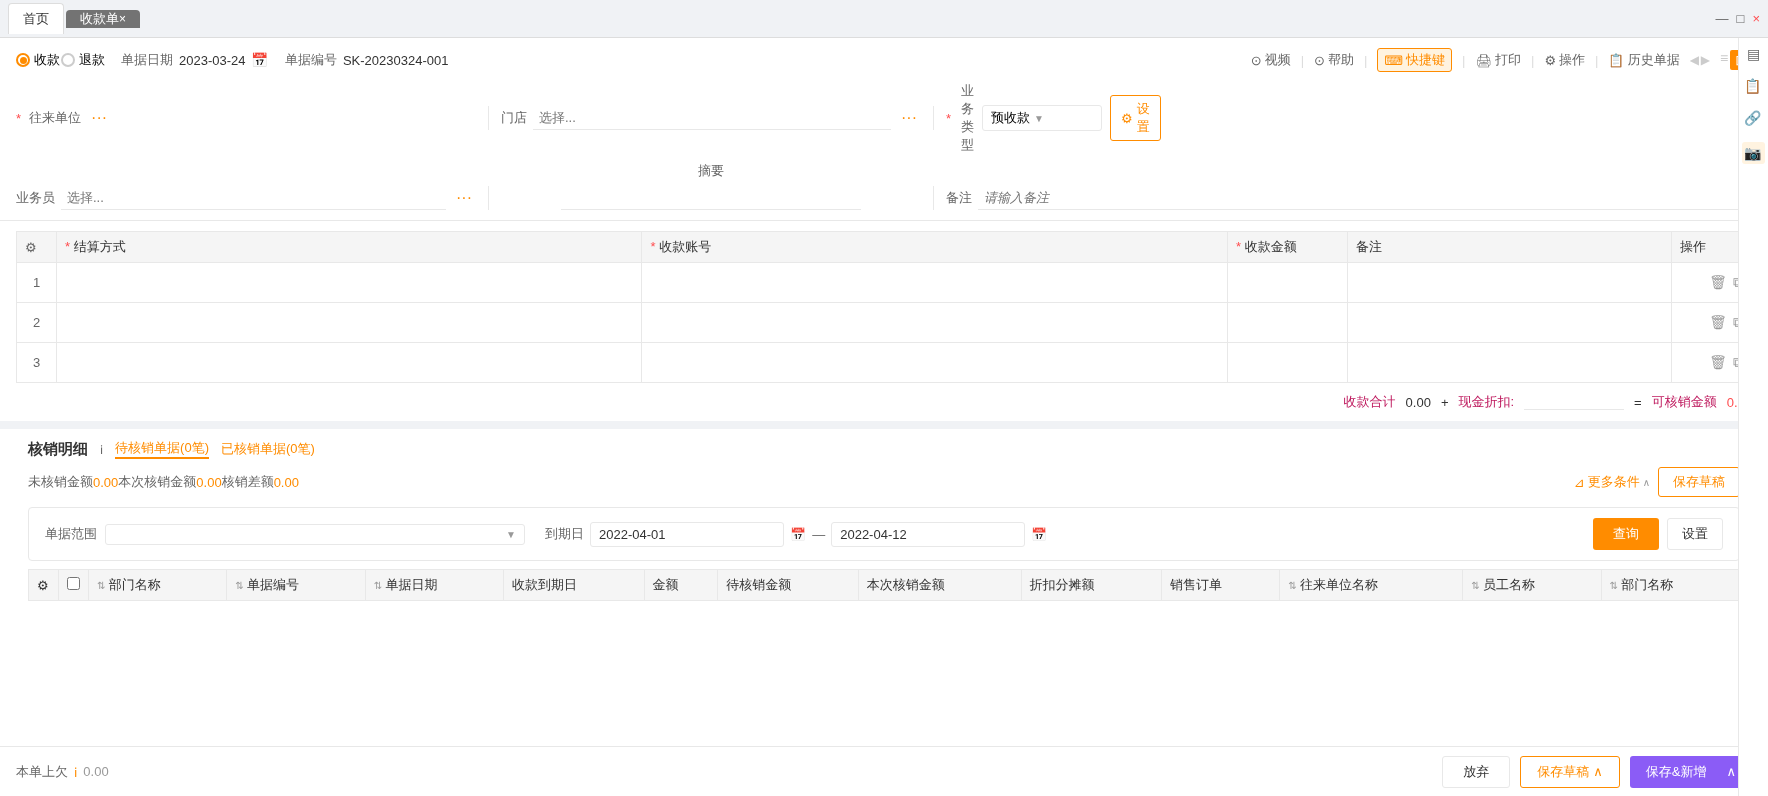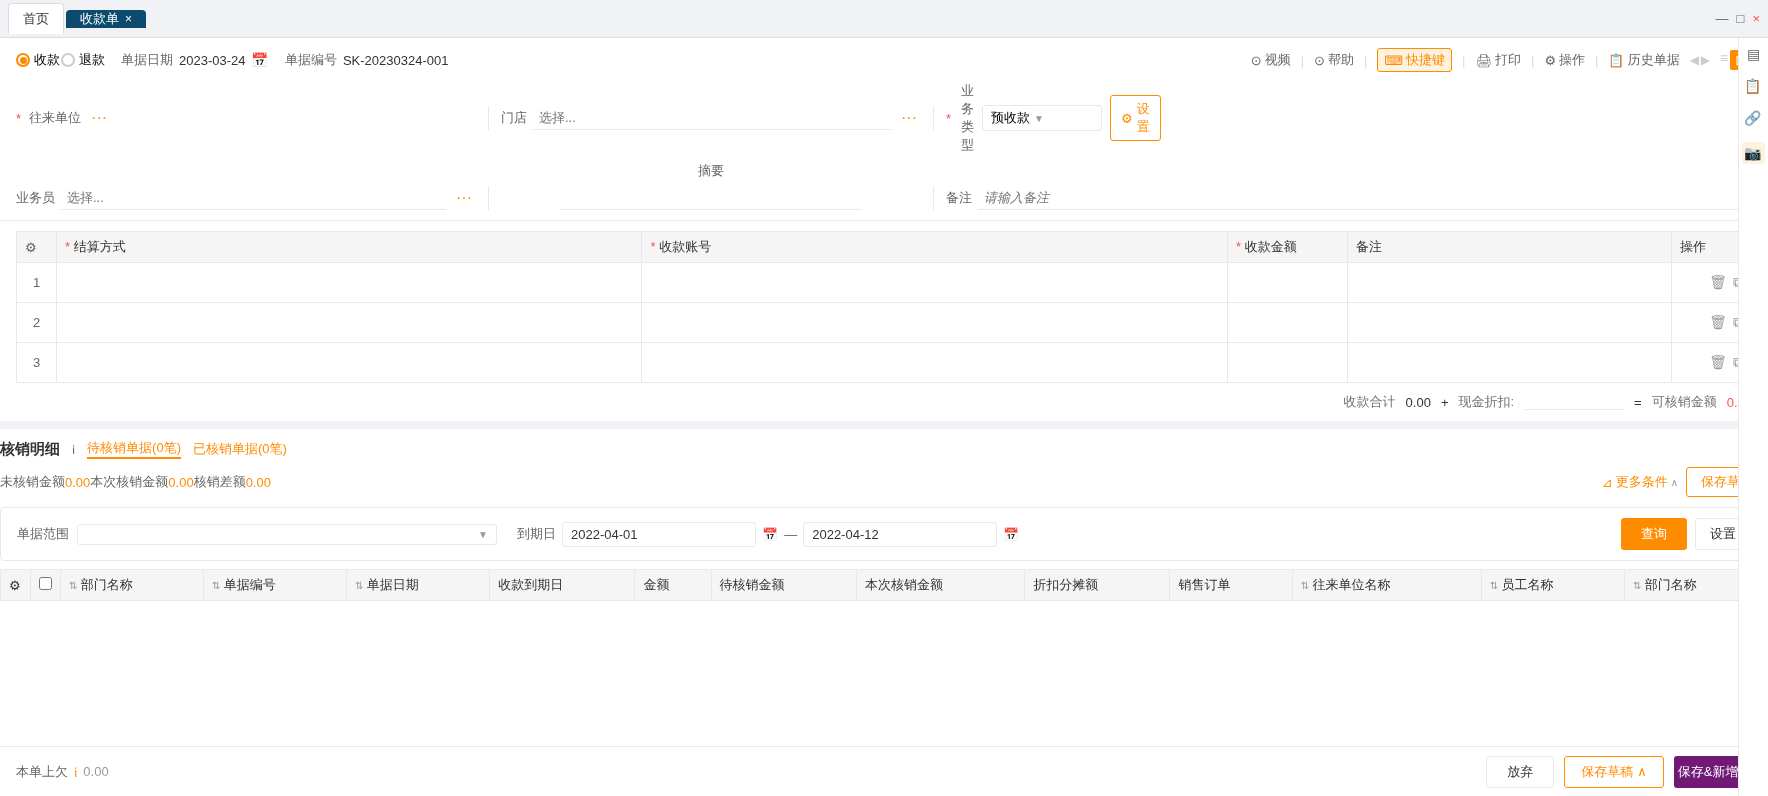--- a/index.html
+++ b/index.html
@@ -8,22 +8,22 @@
     
     .tab-bar {
       display: flex; align-items: center; background: #f0f2f5; height: 38px; border-bottom: 1px solid #ddd;
       padding: 0 8px; gap: 2px;
     }
     .tab-home {
       background: #fff; color: #333; padding: 6px 14px; border-radius: 4px 4px 0 0;
       cursor: pointer; font-size: 13px; border: 1px solid #ddd; border-bottom: none;
     }
     .tab-active {
-      background: #0c4a6e; color: #fff; padding: 0 14px; border-radius: 4px 4px 0 0;
-      cursor: pointer; font-size: 13px; display: flex; align-items: center; gap: 6px;
+      background: #737373; color: #fff; padding: 0 14px; border-radius: 4px 4px 0 0;
+      cursor: pointer; font-size: 13px; display: flex; align-items: center; 
     }
     .tab-close { color: #fff; cursor: pointer; font-size: 12px; }
     .tab-bar-right { margin-left: auto; display: flex; gap: 8px; color: #666; cursor: pointer; font-size: 16px; }
 
     
     .main-content { background: #fff; margin: 0; padding: 0; height: calc(796px - 38px); overflow-y: auto; }
 
     
     .form-section { background: #fff; padding: 10px 16px; border-bottom: 1px solid #e8e8e8; }
 
@@ -81,30 +81,30 @@
 
     .op-col { text-align: right; width: 80px; }
     .op-icons { display: flex; gap: 6px; justify-content: flex-end; }
     .op-icon { color: #999; cursor: pointer; font-size: 14px; }
 
     
     .summary-row {
       display: flex; align-items: center; justify-content: flex-end;
       padding: 10px 16px; gap: 10px; color: #333;
     }
-    .summary-label { color: #737373; }
+    .summary-label { color: #be185d; }
     .summary-value { color: #333; }
     .summary-highlight { color: #ff4d4f; font-weight: 500; }
     .summary-input { border: none; border-bottom: 1px solid #e8e8e8; width: 100px; outline: none; }
 
     
     .section-divider { height: 8px; background: #f0f2f5; }
 
     
-    .hexiao-section { background: #fff; padding: 10px 0; }
+    .hexiao-section { background: #fff; padding: 10px 28px; }
     .hexiao-header { display: flex; align-items: center; gap: 12px; margin-bottom: 8px; }
     .hexiao-title { font-size: 15px; font-weight: 600; color: #333; }
     .hexiao-info { color: #666; font-size: 12px; cursor: pointer; }
     .tab-link { color: #ff8c00; cursor: pointer; font-size: 13px; }
     .tab-link.active-tab { color: #ff8c00; border-bottom: 2px solid #ff8c00; }
 
     .hexiao-stats { display: flex; align-items: center; margin-bottom: 10px; color: #666; font-size: 13px; }
     .hexiao-stats-right { margin-left: auto; display: flex; align-items: center; gap: 8px; }
     .more-conditions { color: #ff8c00; cursor: pointer; display: flex; align-items: center; gap: 3px; }
     .auto-btn {
@@ -150,23 +150,23 @@
     .footer-left { display: flex; align-items: center; gap: 6px; color: #666; }
     .footer-left .info-icon { color: #ff8c00; }
     .footer-right { display: flex; gap: 10px; }
     .btn-abandon { background: #fff; border: 1px solid #e8e8e8; color: #333; padding: 6px 20px; border-radius: 3px; cursor: pointer; }
     .btn-draft {
       background: #fff; border: 1px solid #ff8c00; color: #ff8c00;
       padding: 6px 16px; border-radius: 3px; cursor: pointer;
       display: flex; align-items: center; gap: 4px;
     }
     .btn-save {
-      background: #701a75; color: #fff; border: none;
-      padding: 6px 4px; border-radius: 3px; cursor: pointer;
-      display: flex; align-items: center; gap: 0;
+      background: #8b5cf6; color: #fff; border: none;
+      padding: 6px 16px; border-radius: 3px; cursor: pointer;
+      display: flex; align-items: center; gap: 20px;
     }
 
     
     .right-sidebar {
       position: fixed; right: 0; top: 38px; bottom: 0; width: 30px;
       background: #fff; border-left: 1px solid #e8e8e8;
       display: flex; flex-direction: column; align-items: center; padding: 8px 0; gap: 16px;
     }
     .sidebar-icon { color: #666; cursor: pointer; font-size: 14px; }
     .sidebar-icon.active { color: #ff8c00; background: #fff3e0; padding: 3px; border-radius: 3px; }

